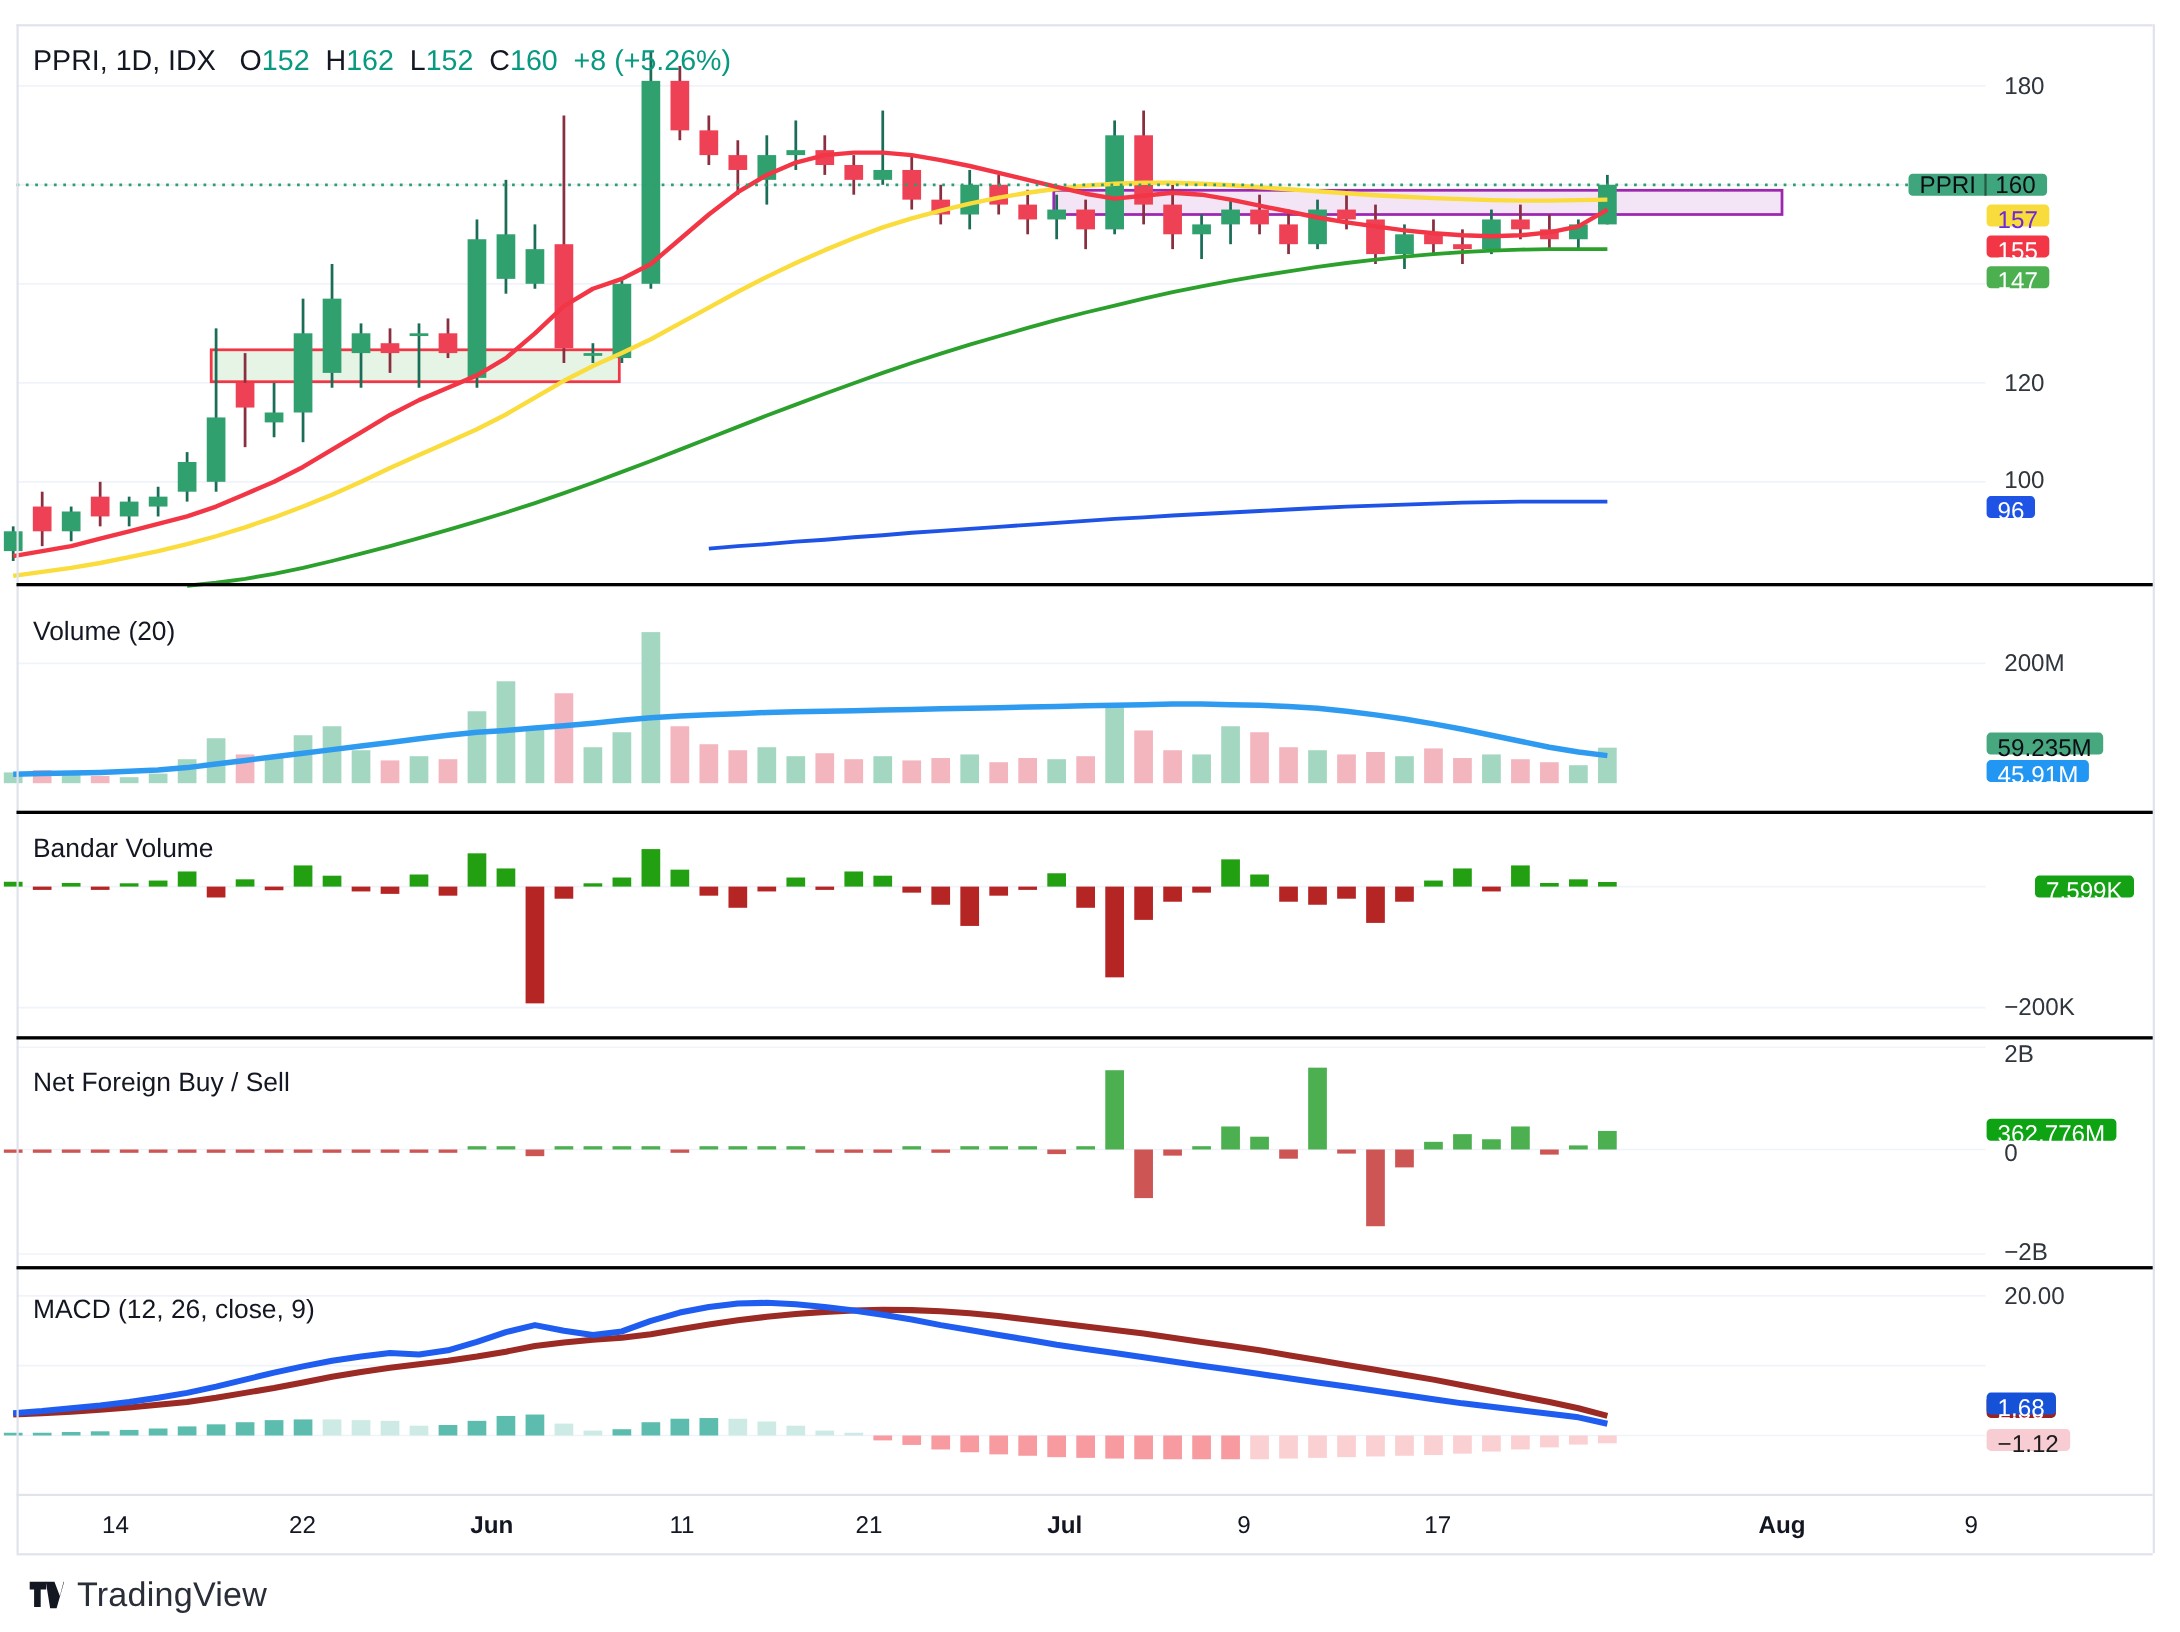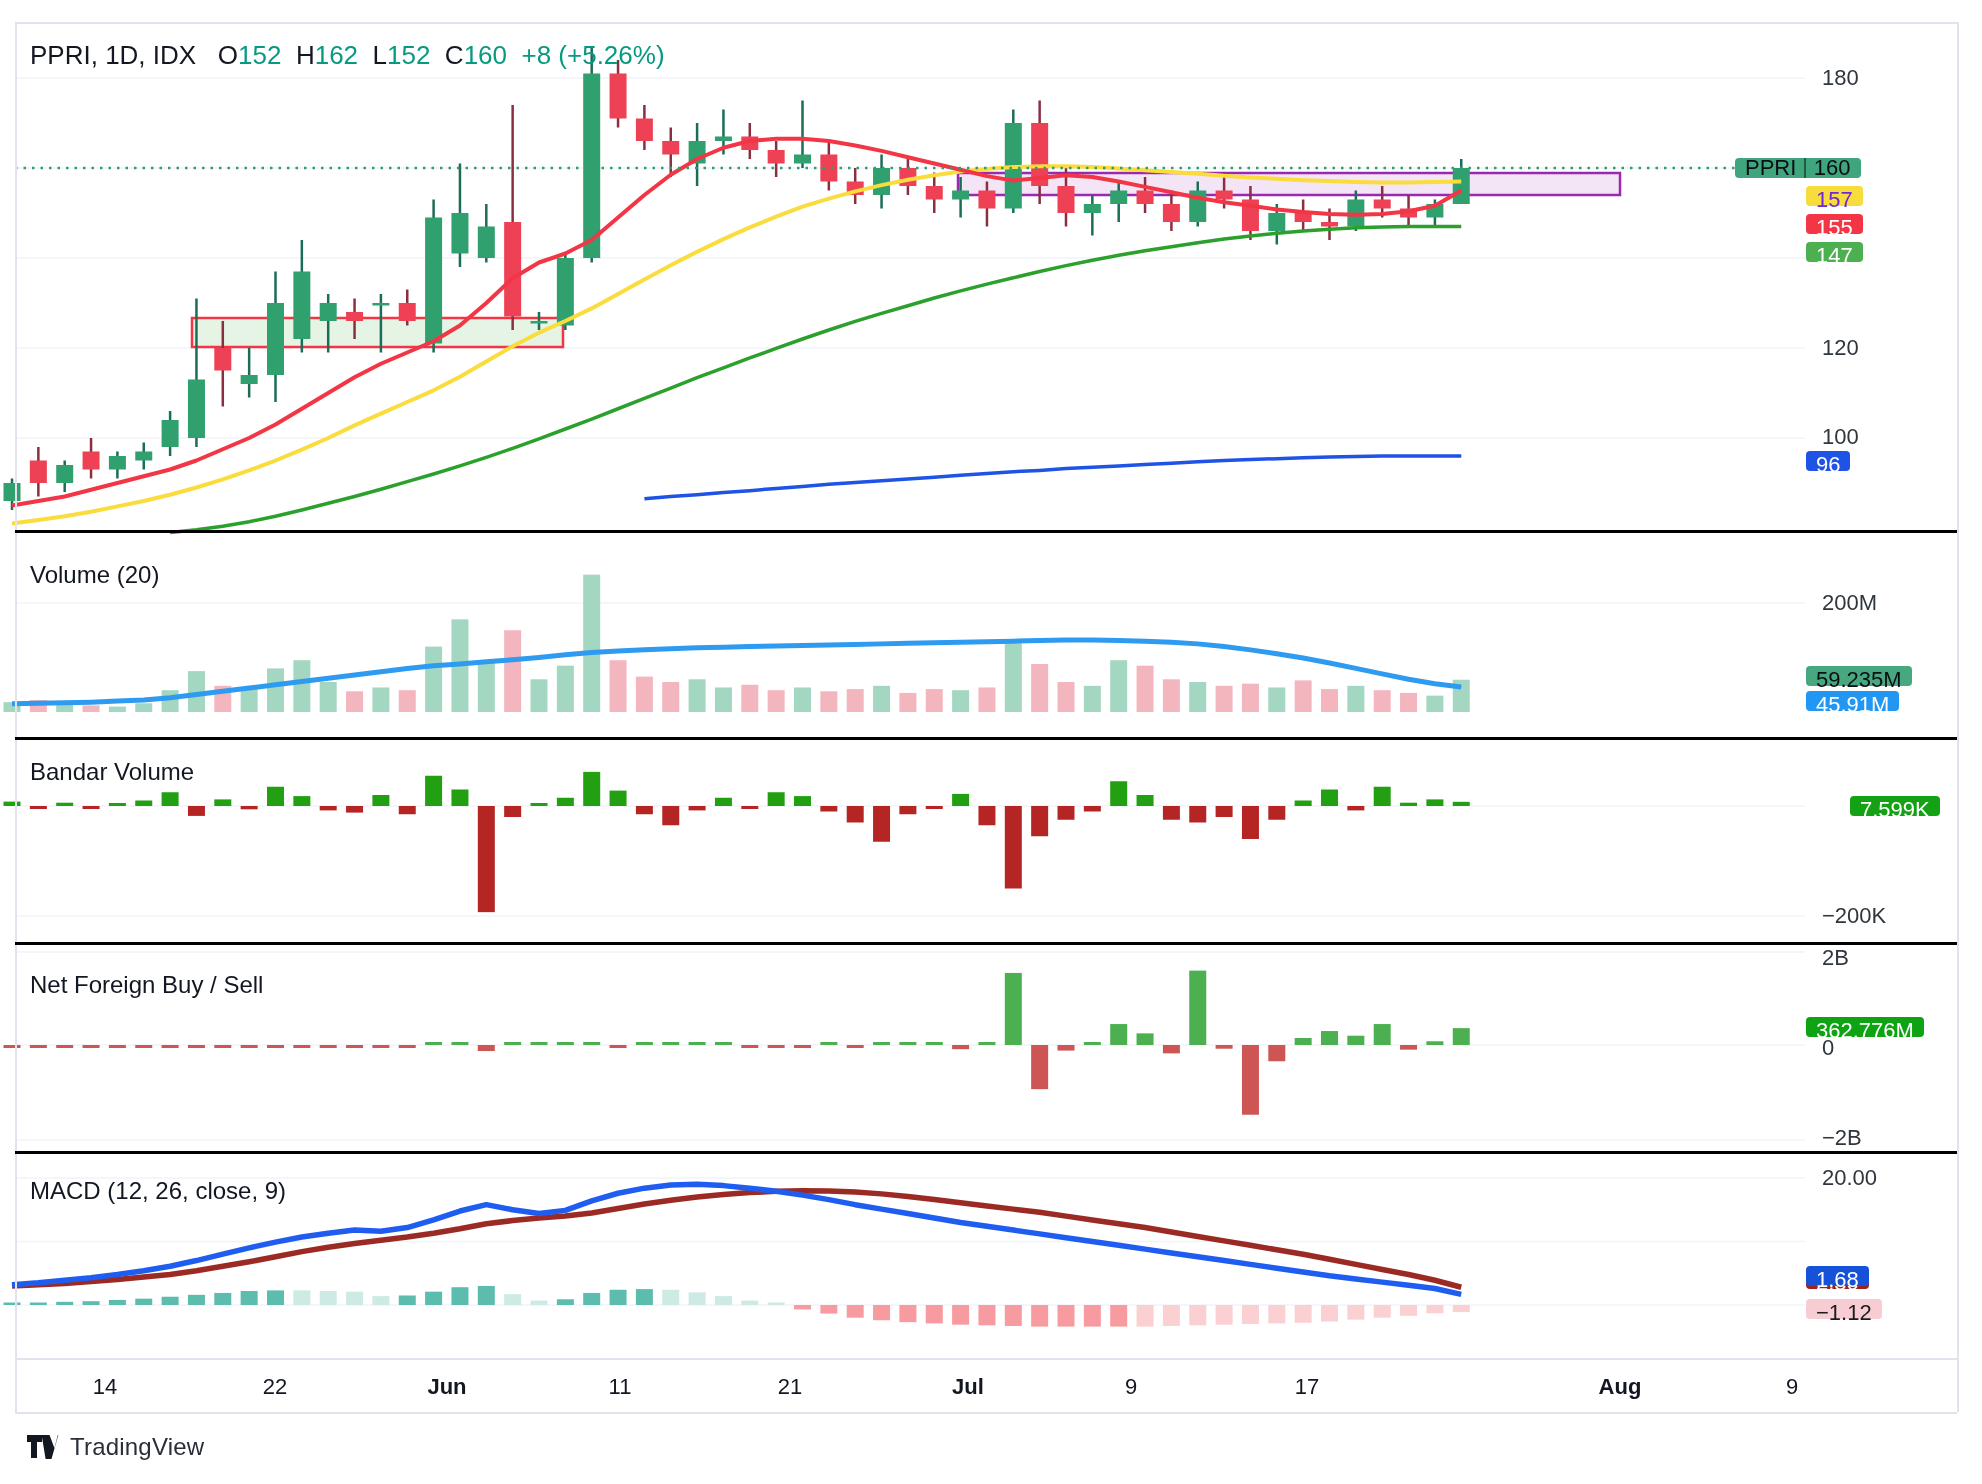--- a/index.html
+++ b/index.html
@@ -14,21 +14,21 @@
   .axis-label{font-size:22px;color:#30363d;transform:translateY(-50%);z-index:2;}
   .badge{position:absolute;left:1806px;transform:translateY(-50%);height:20px;line-height:28px;
     border-radius:4px;font-size:22px;padding:0 10px;z-index:6;}
   .badge.sym{left:1735px;display:flex;align-items:center;gap:8px;padding:0 10px;}
   .badge.sym .sep{width:1.5px;height:20px;background:rgba(0,0,0,.45);display:inline-block;}
   .time-label{font-size:22px;color:#131722;transform:translate(-50%,-50%);z-index:4;}
   .time-label.bold{font-weight:bold;}
   .divider{position:absolute;left:15px;width:1942px;height:3px;background:#000;z-index:3;}
   .thinline{position:absolute;background:#e0e3eb;z-index:1;}
   #footer{position:absolute;left:26px;top:1432px;display:flex;align-items:center;gap:10px;z-index:5;}
-  #footer .brand-text{font-size:24px;color:#2a2e39;letter-spacing:.2px;}
+  #footer .brand-text{font-size:31px;color:#2a2e39;letter-spacing:.2px;}
 </style>
 </head>
 <body>
 
 <div id="canvas">
 
   <svg id="chart-svg" width="1982" height="1484">
       <line x1="15" y1="78" x2="1805" y2="78" stroke="#f0f3fa" stroke-width="1.5"></line>
       <line x1="15" y1="168" x2="1805" y2="168" stroke="#f0f3fa" stroke-width="1.5"></line>
       <line x1="15" y1="258" x2="1805" y2="258" stroke="#f0f3fa" stroke-width="1.5"></line>

